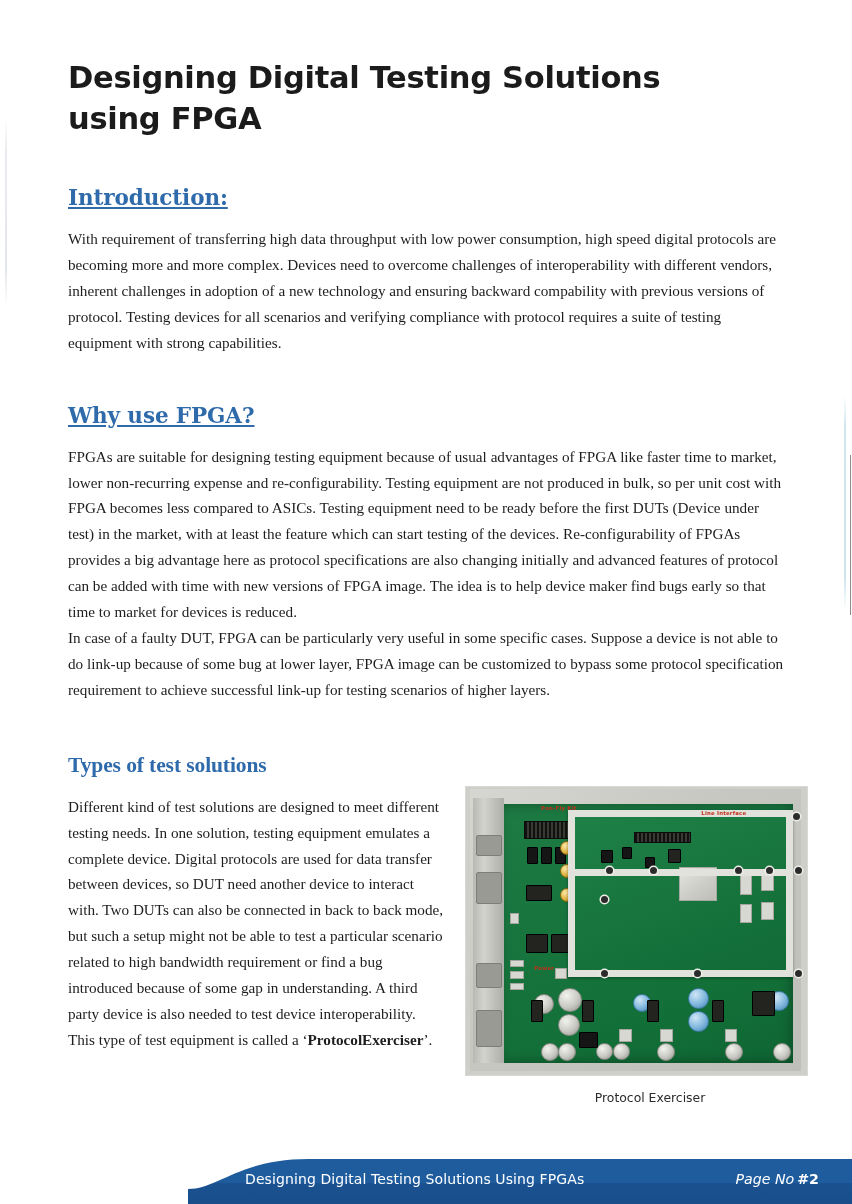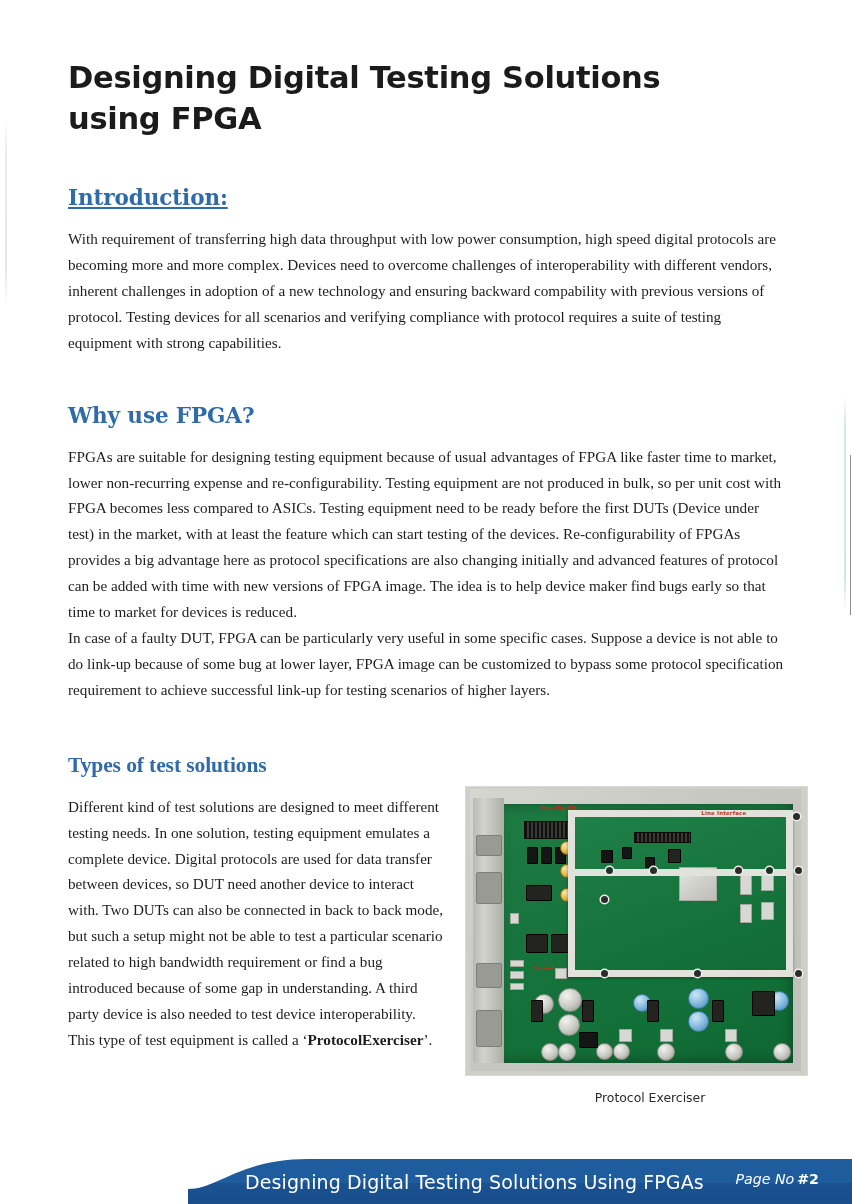--- a/index.html
+++ b/index.html
@@ -72,21 +72,21 @@
   .section-heading {
     font-family: "DejaVu Serif", "Liberation Serif", serif;
     font-weight: bold;
     font-size: 21.5px;
     color: #2f6bab;
     margin: 0;
     letter-spacing: -0.1px;
   }
 
   .h-introduction { margin-top: 46px; text-decoration: underline; }
-  .h-whyfpga     { margin-top: 47px; }
+  .h-whyfpga     { margin-top: 47px; text-decoration: underline; }
   .h-types       { margin-top: 50px; font-family: Liberation Serif, serif; }
 
   .body-text {
     font-family: "Liberation Serif", serif;
     font-size: 15.2px;
     line-height: 25.9px;
     color: #1d1d1d;
     margin: 0;
     text-align: left;
   }
@@ -275,21 +275,21 @@
     background: linear-gradient(to bottom,#cfdff0 0%, #8eb6d9 45%, #5b92c4 100%);
     -webkit-clip-path: path("M 0 28 C 40 28, 60 4, 130 2 L 260 2 L 260 28 Z");
     clip-path: path("M 0 28 C 40 28, 60 4, 130 2 L 260 2 L 260 28 Z");
     z-index: -1;
   }
   .footer-title {
     position: absolute;
     left: 245px;
     top: 31px;
     font-family: "DejaVu Sans", "Liberation Sans", sans-serif;
-    font-size: 19px;
+    font-size: 14px;
     color: #ffffff;
     letter-spacing: .1px;
   }
   .footer-page {
     position: absolute;
     right: 33px;
     top: 31px;
     font-family: "DejaVu Sans", "Liberation Sans", sans-serif;
     font-size: 14.2px;
     color: #ffffff;

